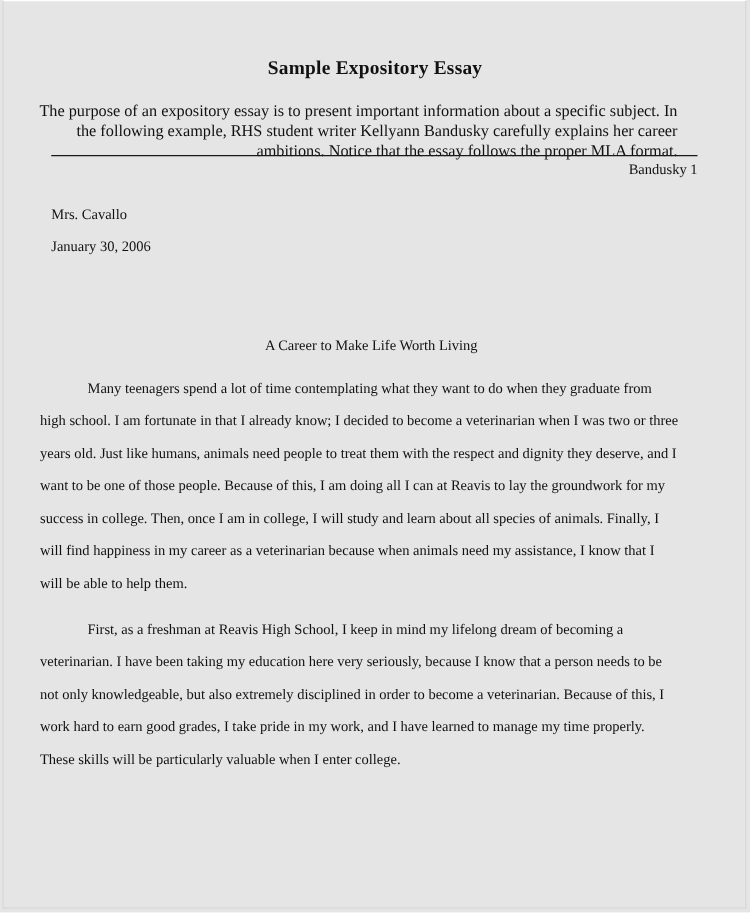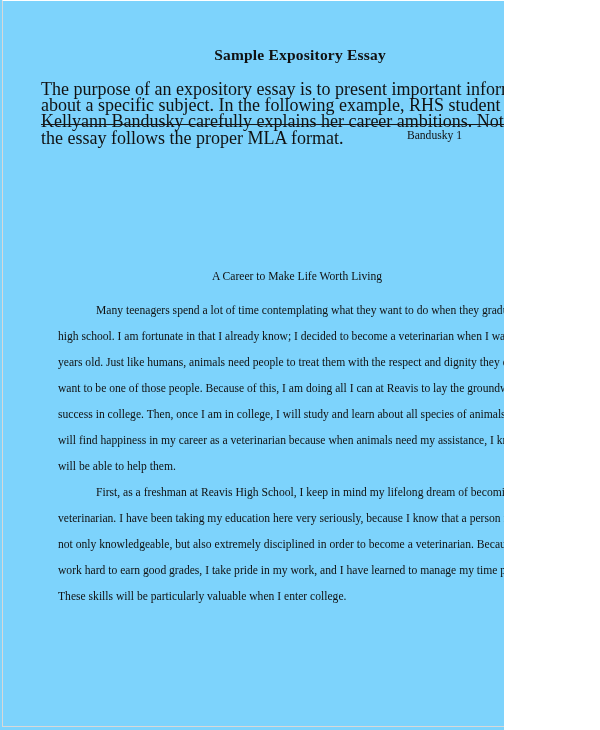--- a/index.html
+++ b/index.html
@@ -7,23 +7,23 @@
     padding: 0;
     background: #ffffff;
   }
   body {
     font-family: "Liberation Serif", "DejaVu Serif", serif;
     color: #111111;
   }
 
   .page {
     position: relative;
-    width: 504px;
+    width: 600px;
     height: 730px;
-    background: #7dd3fc;
+    background: #e5e5e5;
     box-sizing: border-box;
     overflow: hidden;
   }
 
   
   .sheet-border {
     position: absolute;
     left: 2px;
     top: 0px;
     width: 595px;
@@ -40,26 +40,26 @@
     top: 46px;
     width: 600px;
     text-align: center;
     font-size: 15.5px;
     font-weight: bold;
     letter-spacing: 0.2px;
   }
 
   .intro {
     position: absolute;
-    left: 41px;
+    left: 26px;
     top: 81px;
     width: 516px;
-    font-size: 18px;
+    font-size: 13px;
     line-height: 16.2px;
-    text-align: left;
+    text-align: right;
   }
 
   .intro-rule {
     position: absolute;
     left: 41px;
     top: 124px;
     width: 517px;
     height: 0;
     border-top: 1.4px solid #1a1a1a;
   }
@@ -88,51 +88,53 @@
     position: absolute;
     left: 39px;
     top: 270px;
     width: 516px;
     text-align: center;
     font-size: 11.6px;
   }
 
   .body-copy {
     position: absolute;
-    left: 58px;
+    left: 32px;
     top: 298px;
     width: 512px;
     font-size: 11.6px;
     line-height: 26px;
     text-align: left;
   }
   .body-copy p {
     margin: 0;
     text-indent: 38px;
   }
   .body-copy p + p {
-    margin-top: 0;
+    margin-top: 11px;
   }
 </style>
 </head>
 <body>
 
 <div class="page">
 
   <div class="sheet-border"></div>
 
   <div class="doc-title">Sample Expository Essay</div>
 
   <div class="intro">The purpose of an expository essay is to present important information about a specific subject.  In the following example, RHS student writer Kellyann Bandusky carefully explains her career ambitions.  Notice that the essay follows the proper MLA format.</div>
 
   <div class="intro-rule"></div>
 
   <div class="running-head">Bandusky 1</div>
 
   <div class="heading-block">
+    <div class="hline">Mrs. Cavallo</div>
+    <div class="hline">January 30, 2006</div>
   </div>
 
   <div class="essay-title">A Career to Make Life Worth Living</div>
 
   <div class="body-copy">
     <p>Many teenagers spend a lot of time contemplating what they want to do when they graduate from high school.  I am fortunate in that I already know; I decided to become a veterinarian when I was two or three years old.  Just like humans, animals need people to treat them with the respect and dignity they deserve, and I want to be one of those people.  Because of this, I am doing all I can at Reavis to lay the groundwork for my success in college.  Then, once I am in college, I will study and learn about all species of animals. Finally, I will find happiness in my career as a veterinarian because when animals need my assistance, I know that I will be able to help them.</p>
     <p>First, as a freshman at Reavis High School, I keep in mind my lifelong dream of becoming a veterinarian.  I have been taking my education here very seriously, because I know that a person needs to be not only knowledgeable, but also extremely disciplined in order to become a veterinarian.  Because of this, I work hard to earn good grades, I take pride in my work, and I have learned to manage my time properly.  These skills will be particularly valuable when I enter college.</p>
   </div>
 
 </div>

